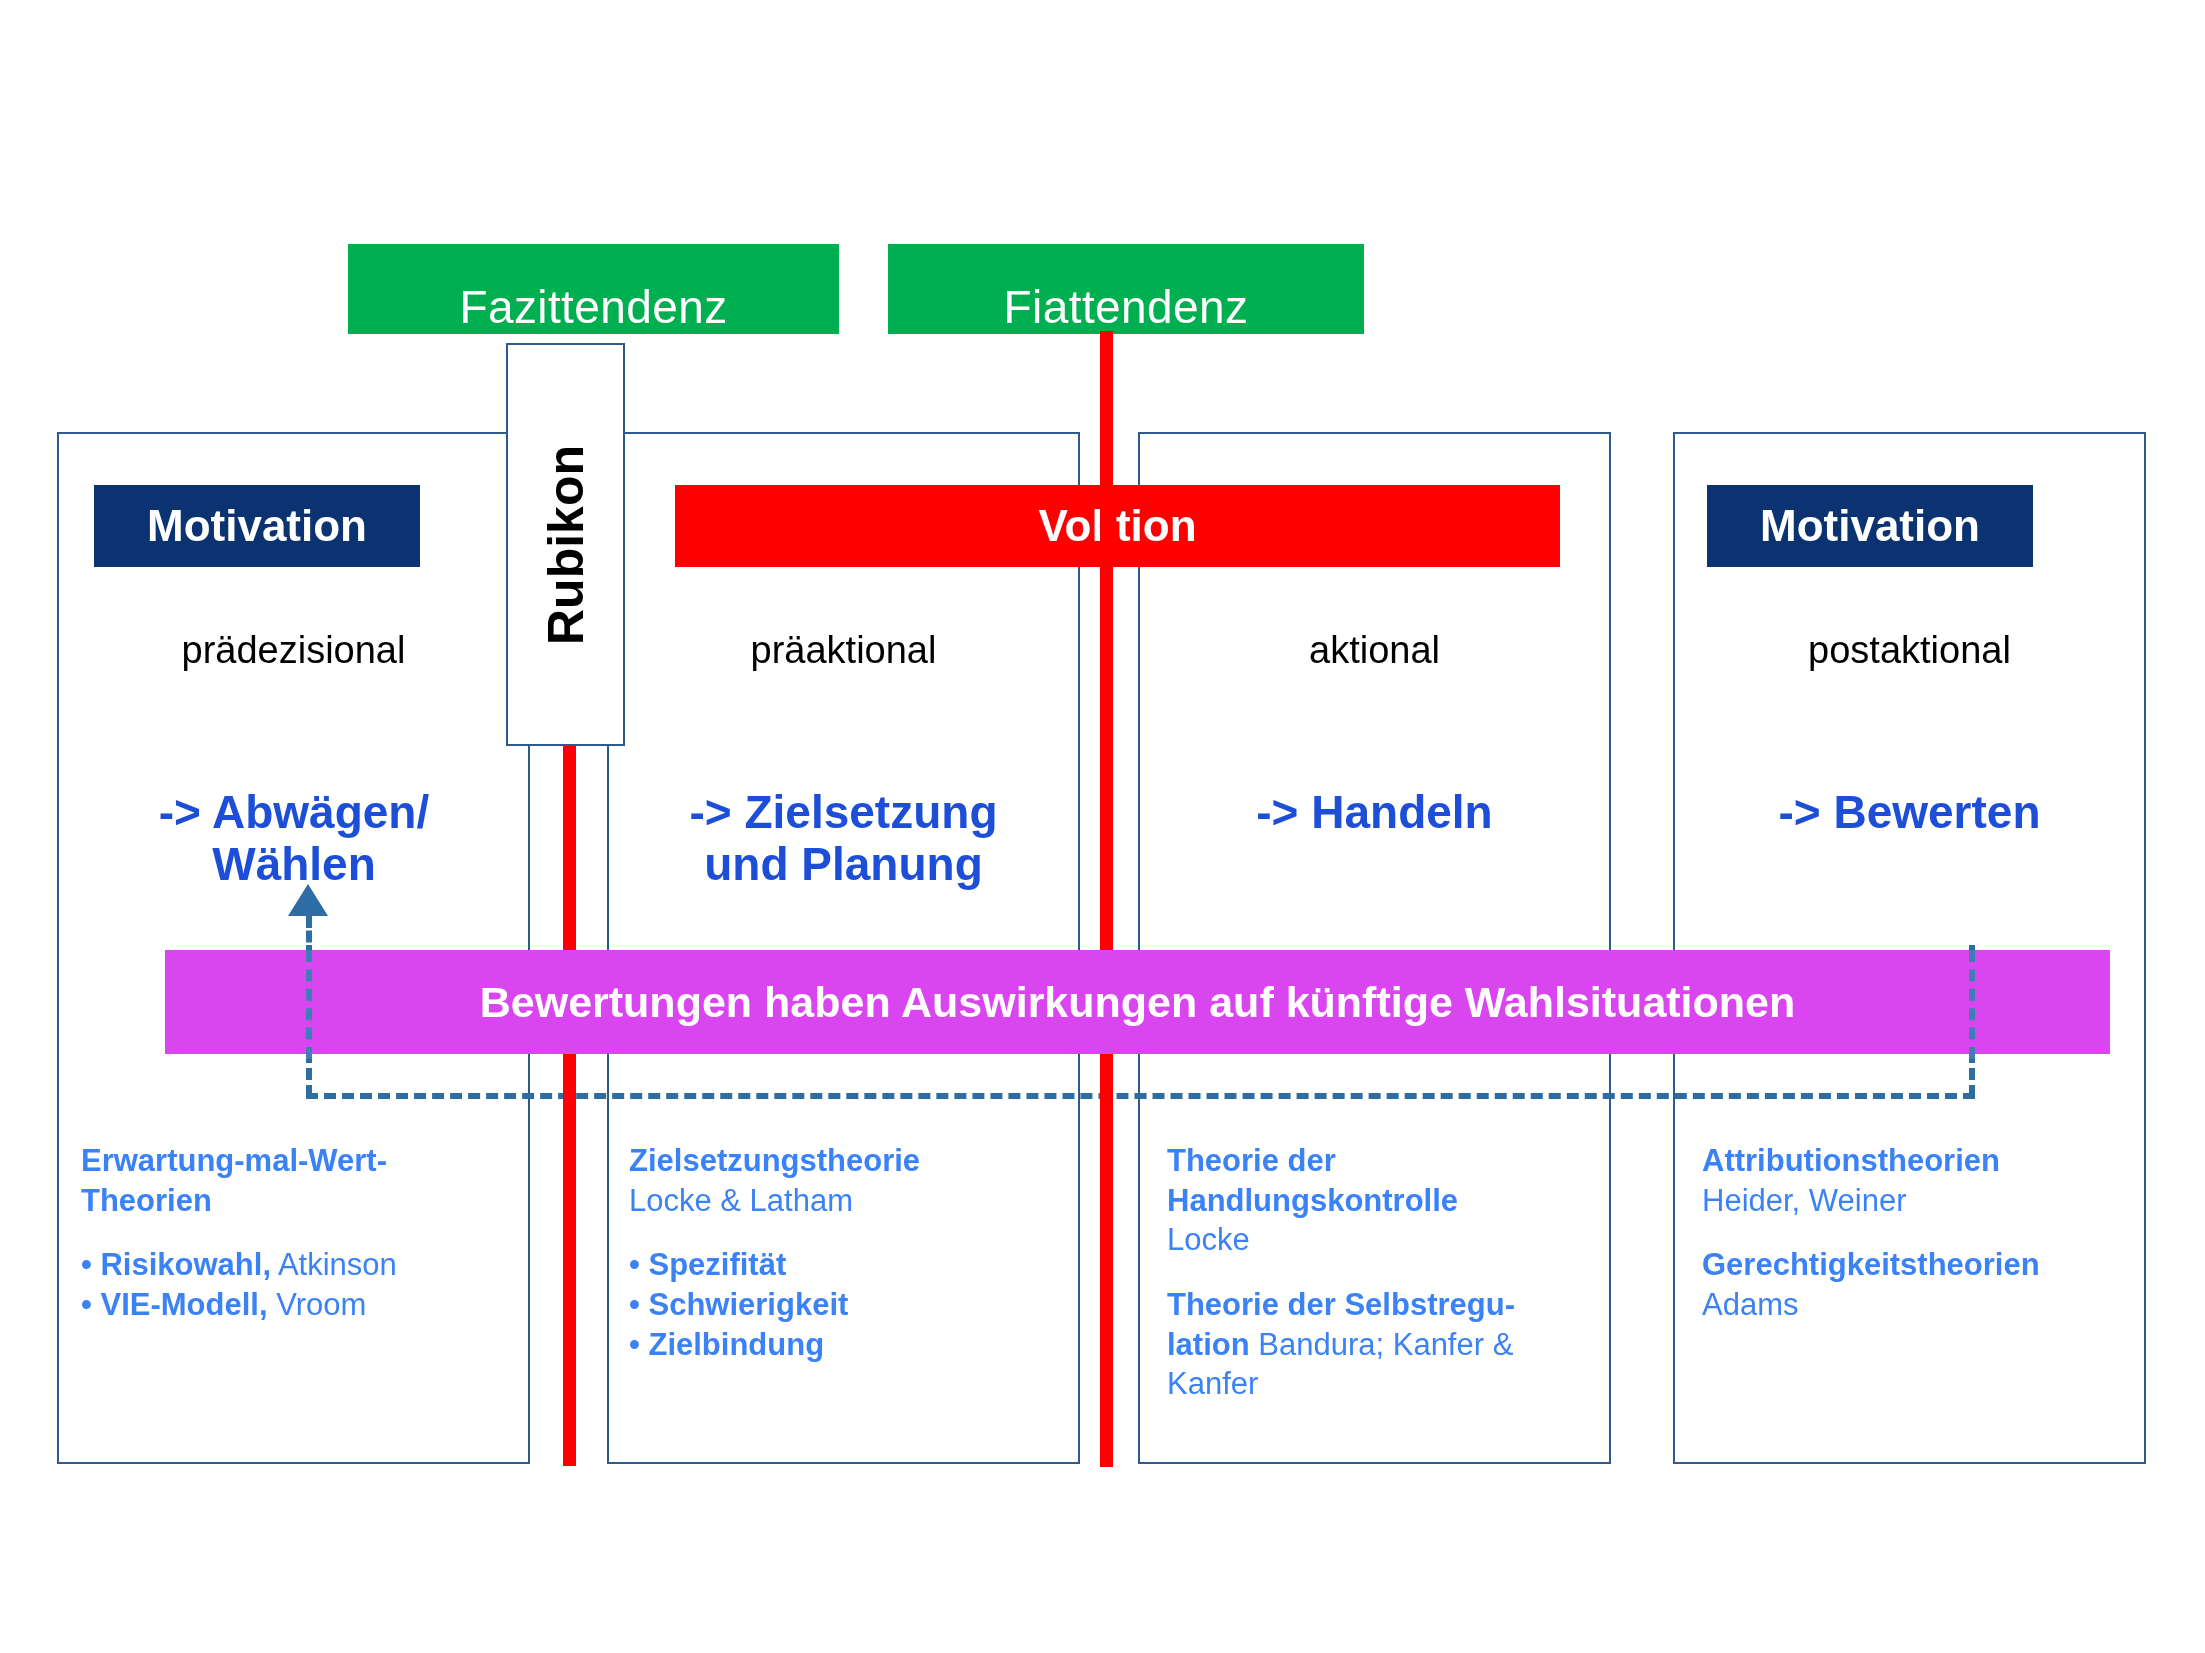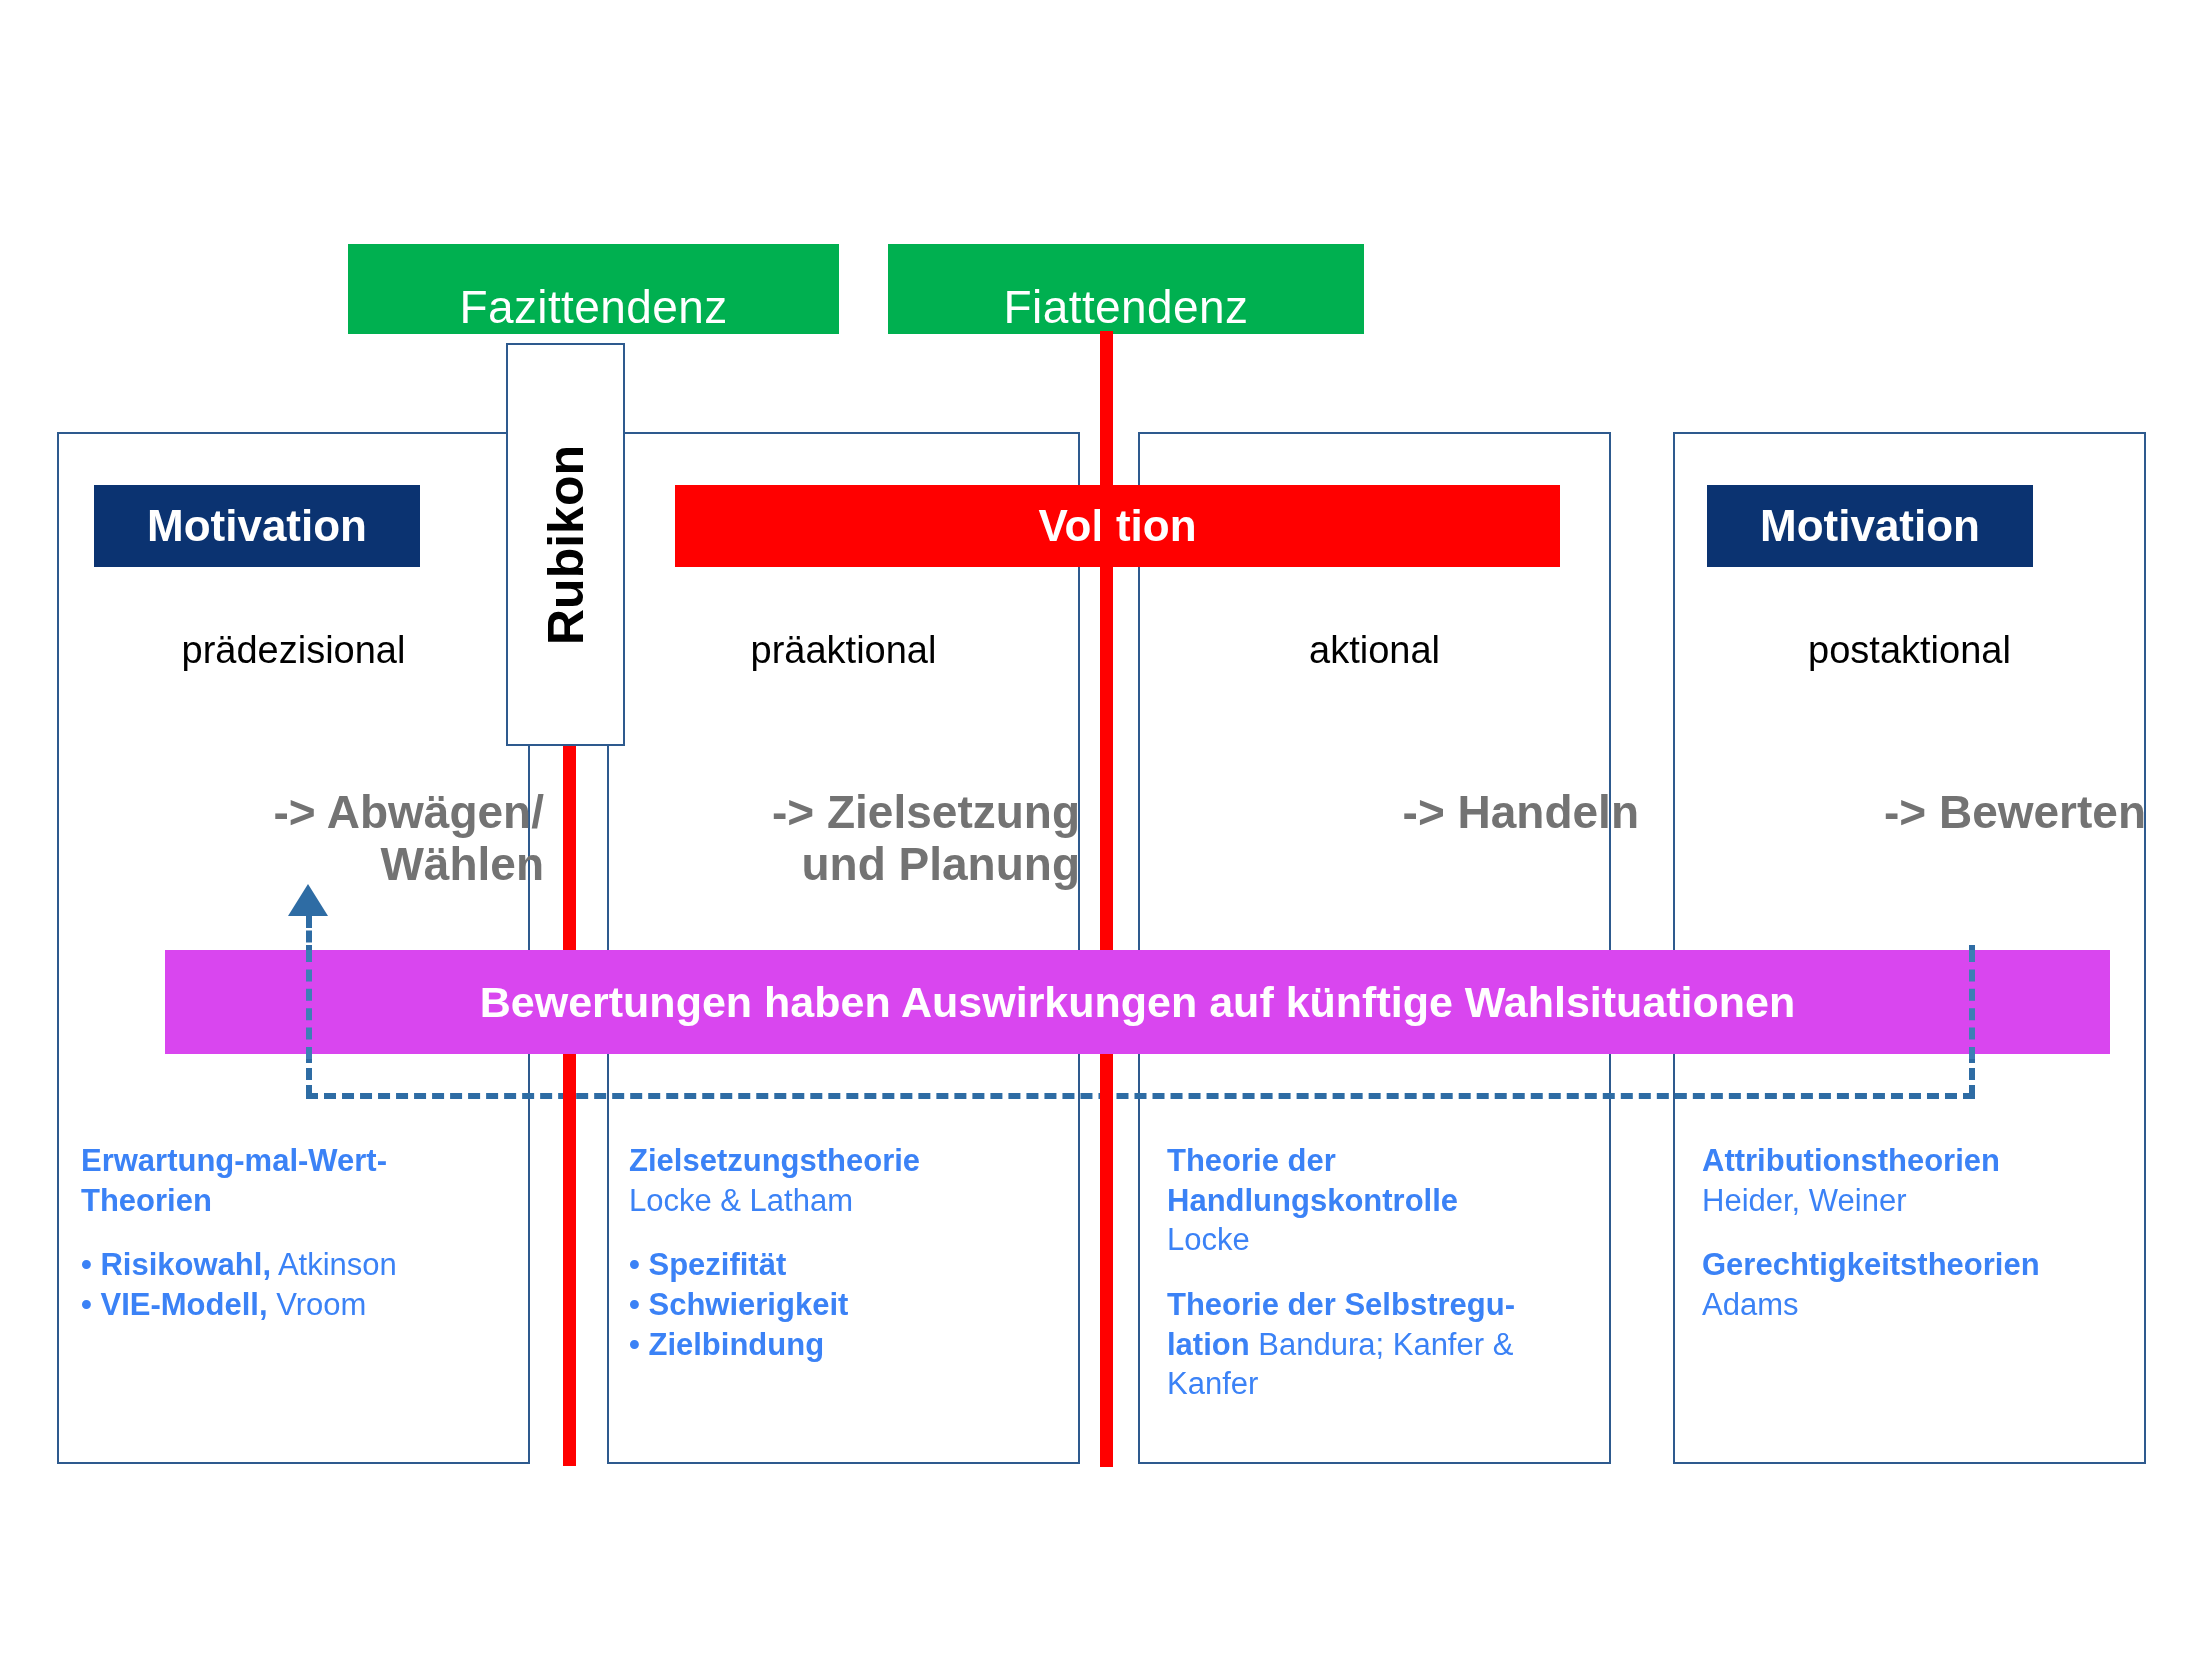--- a/index.html
+++ b/index.html
@@ -49,23 +49,23 @@
   .ribbon.red  { background: #FF0000; }
 
   
   .phase-sub {
     text-align: center;
     font-size: 38px;
     color: #000000;
     font-weight: 400;
   }
   .phase-goal {
-    text-align: right;
+    text-align: center;
     font-size: 46px;
-    color: #737373;
+    color: #1d4ed8;
     font-weight: 700;
     line-height: 1.13;
   }
 
   
   .rubikon-box {
     border: 2.2px solid #2E5A8E;
     background: #ffffff;
     box-sizing: border-box;
     display: flex;
@@ -169,21 +169,21 @@
   <div class="abs phase-sub" style="left:1673px; top:629px; width:473px;">postaktional</div>
 
   <div class="abs phase-goal" style="left:44px; top:787px; width:500px;">
     <div>-&gt; Abwägen/</div>
     <div>Wählen</div>
   </div>
   <div class="abs phase-goal" style="left:607px; top:787px; width:473px;">
     <div>-&gt; Zielsetzung</div>
     <div>und Planung</div>
   </div>
-  <div class="abs phase-goal" style="left:1138px; top:787px; width:473px;padding-left:28px;">
+  <div class="abs phase-goal" style="left:1138px; top:787px; width:473px;">
     <div>-&gt; Handeln</div>
   </div>
   <div class="abs phase-goal" style="left:1673px; top:787px; width:473px;">
     <div>-&gt; Bewerten</div>
   </div>
 
   <div class="abs arrow-head" style="left:288px; top:884px;"></div>
 
   <div class="abs dash-v" style="left:306px; top:916px; height:41px;"></div>
 

